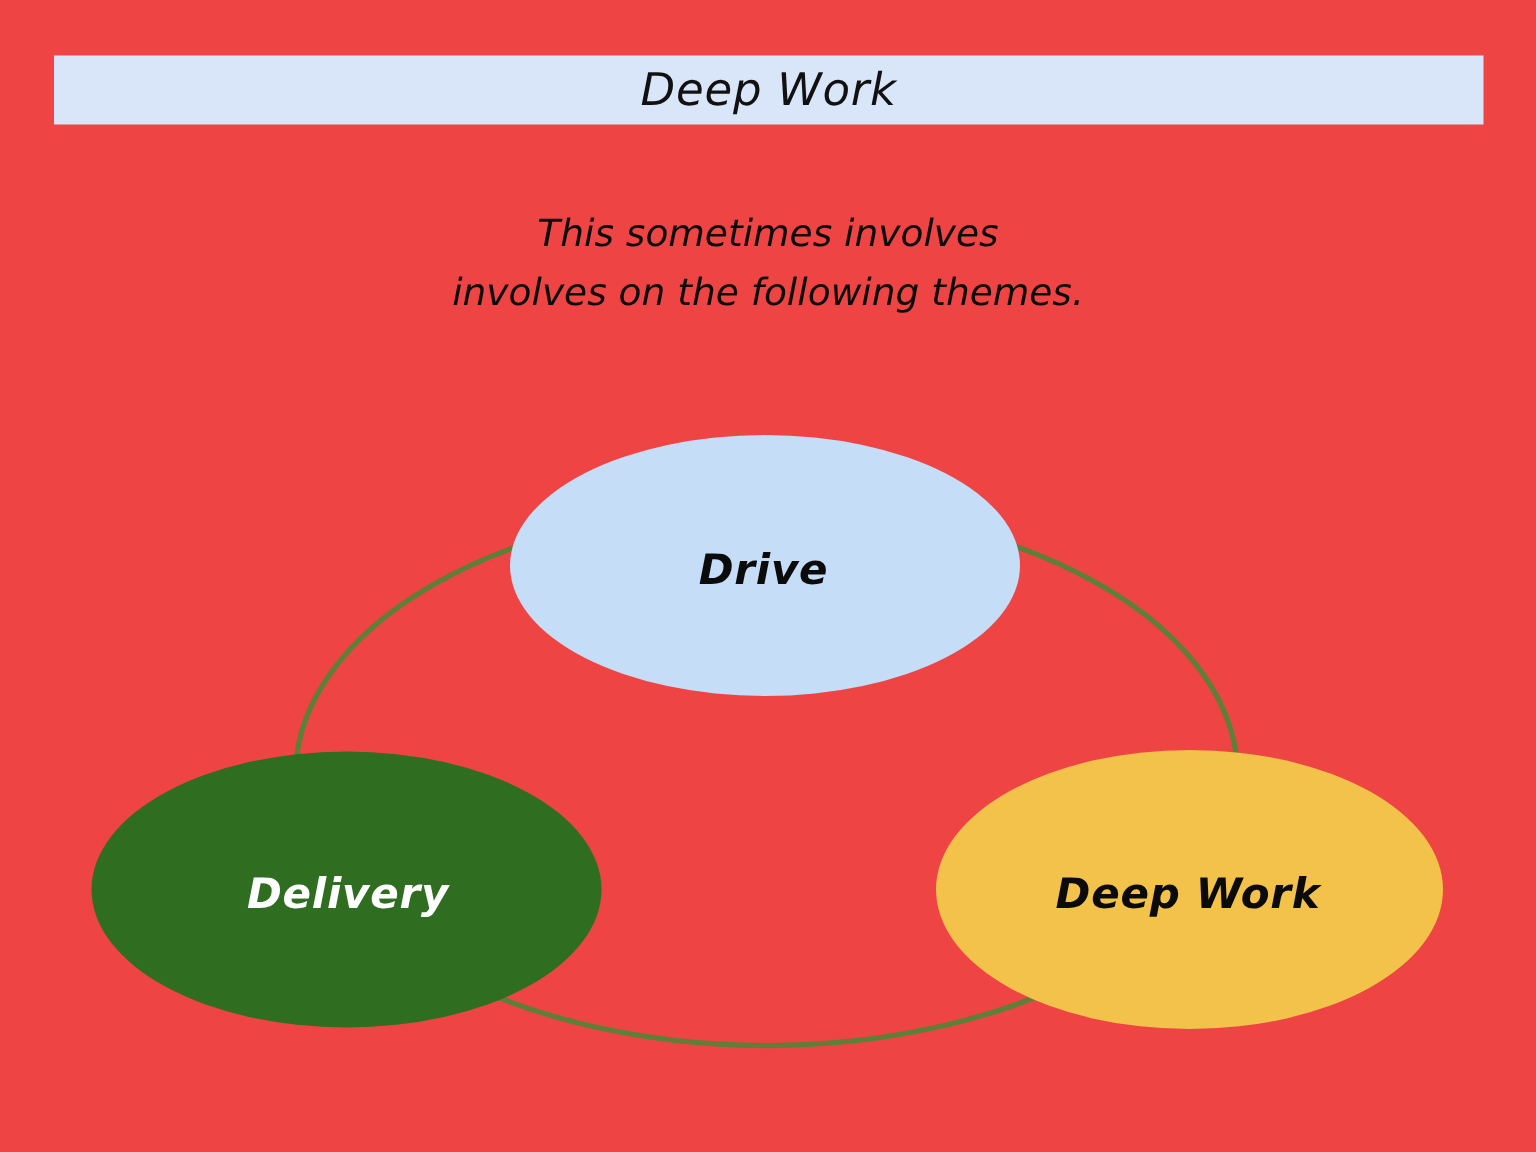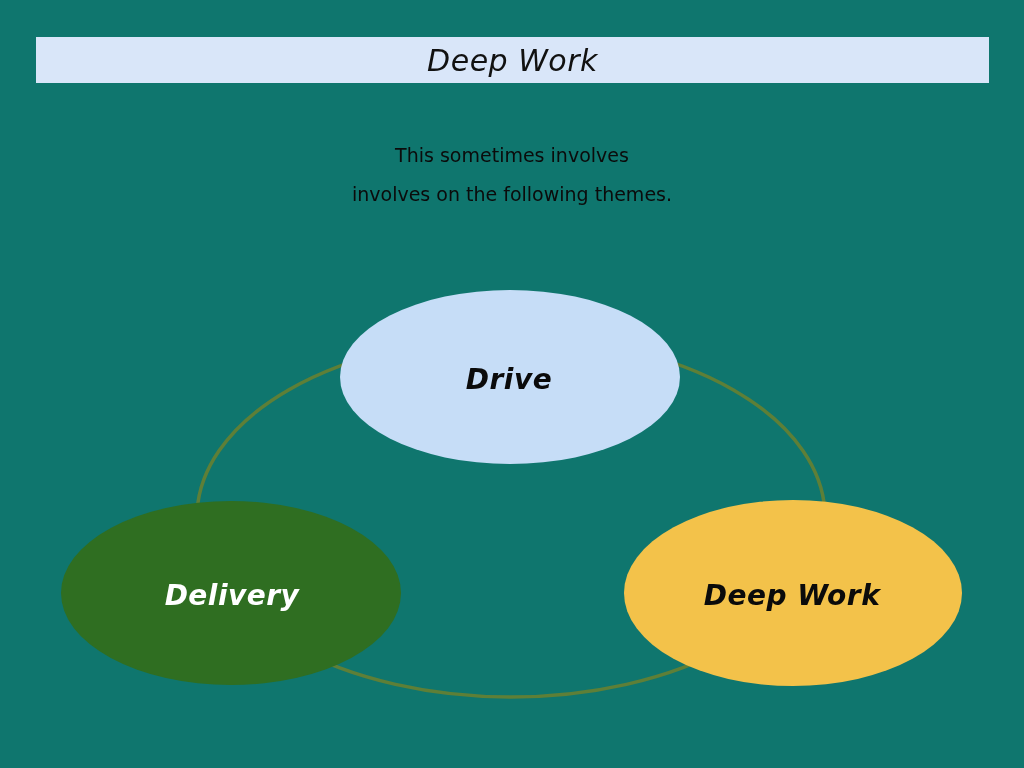--- a/index.html
+++ b/index.html
@@ -4,21 +4,21 @@
 <style>
   html, body {
     margin: 0;
     padding: 0;
     background: #ffffff;
   }
   .slide {
     position: relative;
     width: 1024px;
     height: 768px;
-    background: #0f766e;
+    background: #ef4444;
     overflow: hidden;
     font-family: "DejaVu Sans", "Liberation Sans", sans-serif;
   }
   .title-banner {
     position: absolute;
     left: 36px;
     top: 37px;
     width: 953px;
     height: 46px;
     display: flex;
@@ -32,21 +32,22 @@
     font-weight: 500;
     color: #111111;
     letter-spacing: 0.5px;
   }
   .subtitle {
     position: absolute;
     left: 0;
     top: 136px;
     width: 100%;
     text-align: center;
-    font-size: 19px;
+    font-size: 25px;
+    font-style: italic;
     color: #0b0b0b;
     line-height: 39px;
   }
   .diagram-svg {
     position: absolute;
     left: 0;
     top: 0;
   }
   .node-label {
     font-family: "DejaVu Sans", "Liberation Sans", sans-serif;

